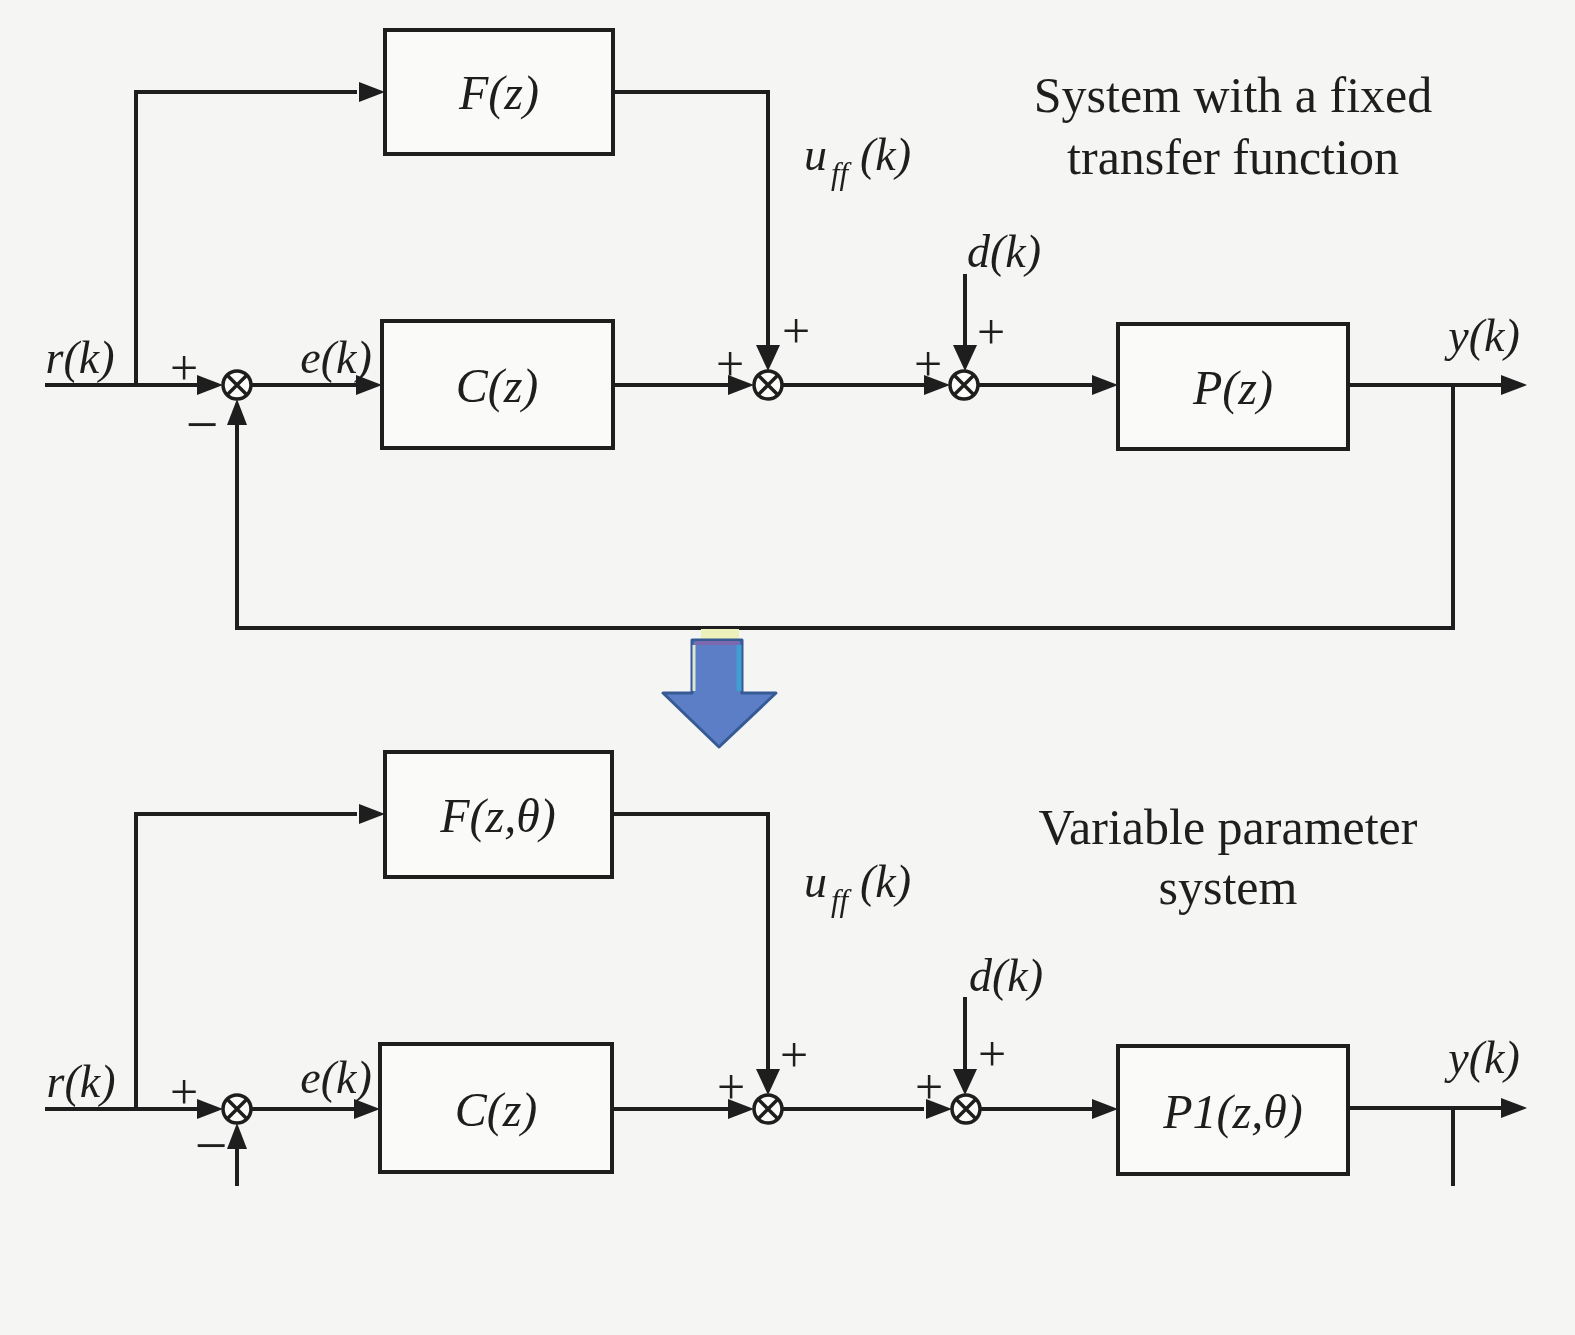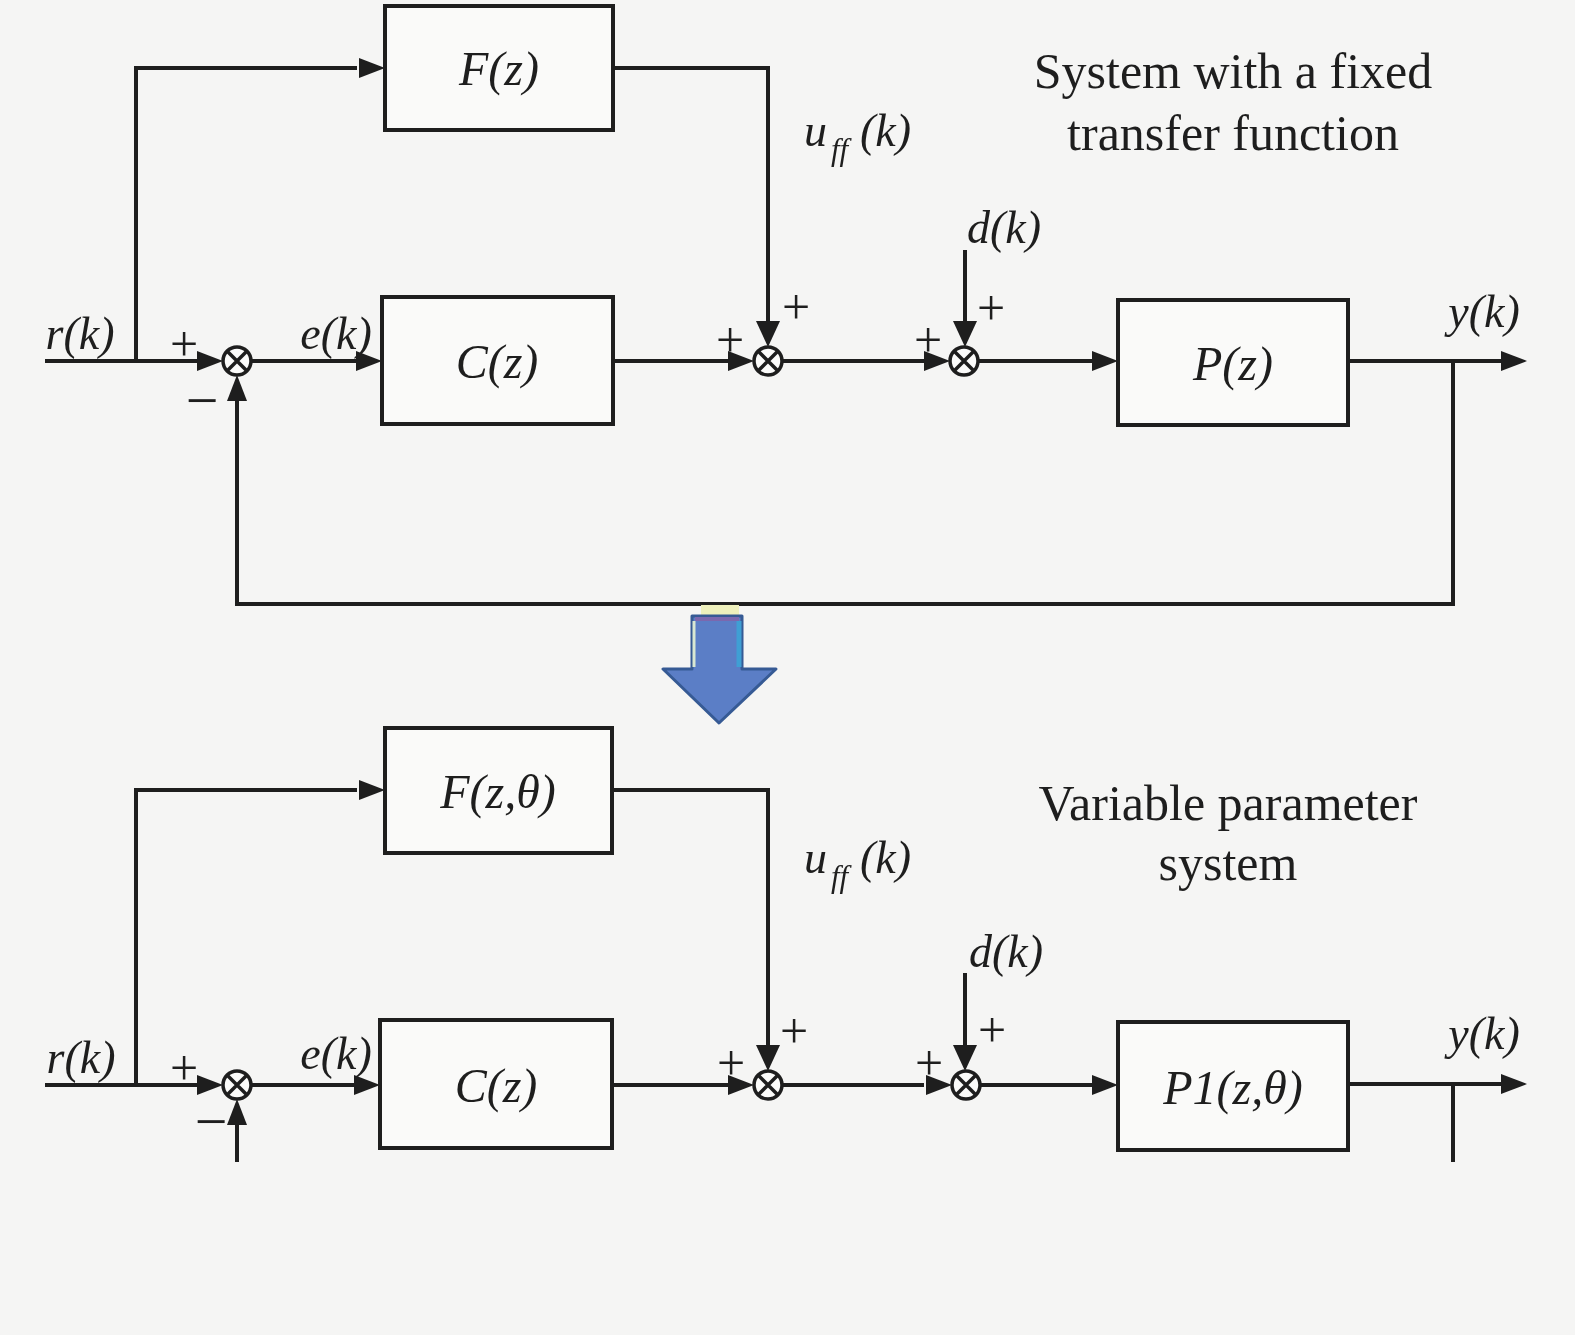--- a/index.html
+++ b/index.html
@@ -1,16 +1,16 @@
 <!DOCTYPE html>
 <html><head>
 <meta charset="utf-8">
 <style>
   html,body{margin:0;padding:0;background:#f5f5f4;}
-  .stage{width:1575px;height:1162px;position:relative;}
+  .stage{width:1575px;height:1162px;position:relative;margin-top:24px;}
   svg{display:block;}
   .sig{font:italic 46px "Liberation Serif",serif;fill:#1e1e1e;}
   .sub{font:italic 31px "Liberation Serif",serif;fill:#1e1e1e;}
   .blk{font:italic 48px "Liberation Serif",serif;fill:#1e1e1e;}
   .ttl{font:400 50px "Liberation Serif",serif;fill:#1e1e1e;}
   .sgn{font:400 50px "Liberation Serif",serif;fill:#1e1e1e;}
   .mns{font:400 58px "Liberation Serif",serif;fill:#1e1e1e;}
   .wire{fill:none;stroke:#1e1e1e;stroke-width:4;}
   .box{fill:#fafaf9;stroke:#1e1e1e;stroke-width:4;}
   .ah{fill:#1e1e1e;stroke:none;}

